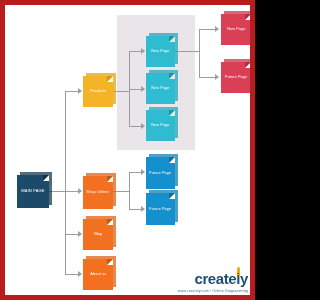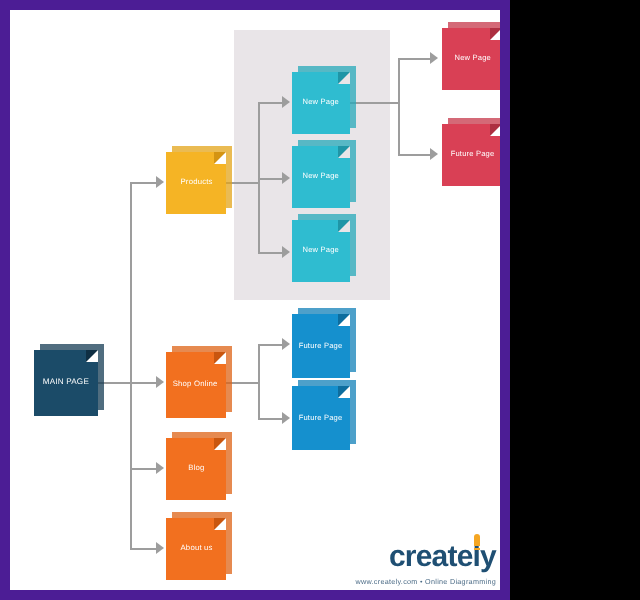--- a/index.html
+++ b/index.html
@@ -1,19 +1,19 @@
 <!DOCTYPE html>
 <html><head>
 <meta charset="utf-8">
 <style>
   html,body{margin:0;padding:0;background:#000;}
   body{width:255px;height:300px;overflow:hidden;
        font-family:"Liberation Sans","DejaVu Sans",sans-serif;}
 
-  #frame{position:relative;width:255px;height:300px;background:#4c1d95;box-sizing:border-box;}
+  #frame{position:relative;width:255px;height:300px;background:#b91c1c;box-sizing:border-box;}
 
   #canvas{position:absolute;left:5px;top:5px;width:245px;height:290px;
           background:#ffffff;overflow:hidden;}
 
   
   .group-box{position:absolute;background:#e9e5e8;}
 
   
   .node{position:absolute;box-sizing:border-box;display:flex;
         align-items:center;justify-content:center;text-align:center;

